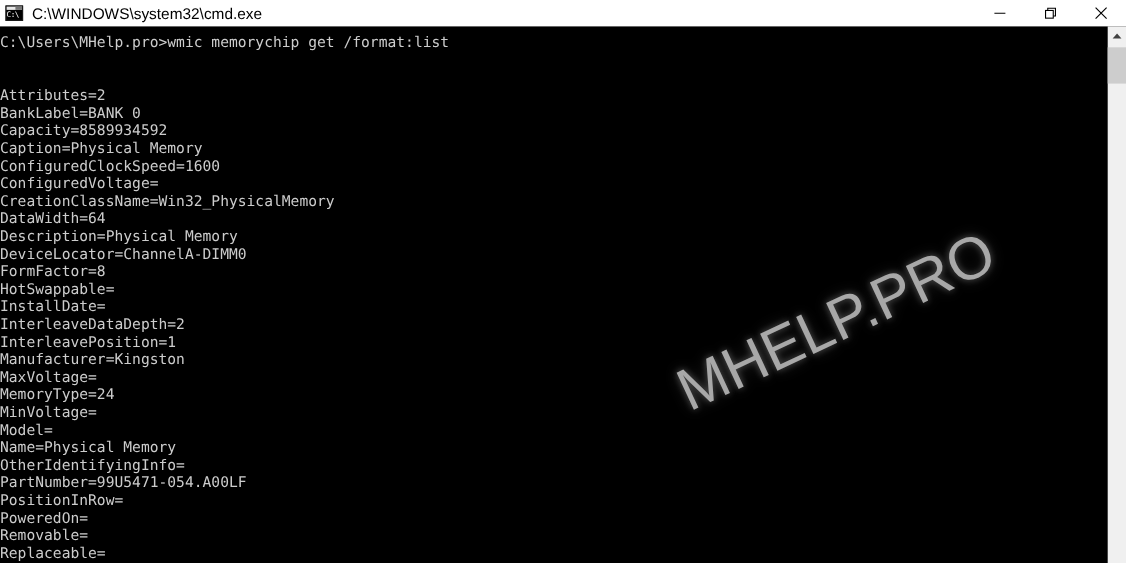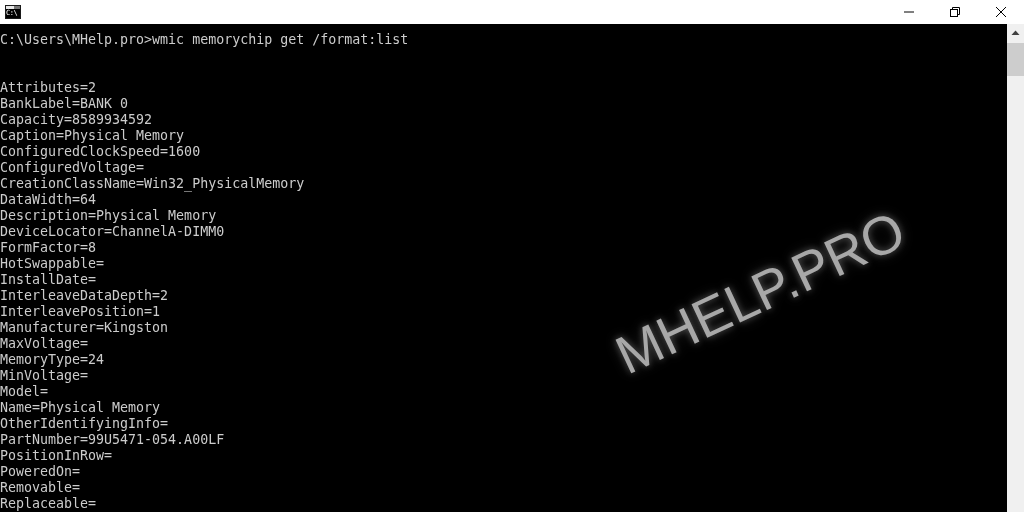--- a/index.html
+++ b/index.html
@@ -174,20 +174,21 @@
 
 <div id="window">
 
   <div id="titlebar">
     <div id="app-icon">
       <div class="ico-frame"></div>
       <div class="ico-bar"></div>
       <div class="ico-dots"></div>
       <div class="ico-text">C:\</div>
     </div>
+    <div id="window-title">C:\WINDOWS\system32\cmd.exe</div>
     <div id="titlebar-spacer"></div>
 
     <div class="winctl">
       <svg width="12" height="12" viewBox="0 0 12 12" aria-hidden="true">
         <line x1="1" y1="6" x2="11" y2="6" stroke="#000000" stroke-width="1"></line>
       </svg>
     </div>
     <div class="winctl">
       <svg width="12" height="12" viewBox="0 0 12 12" aria-hidden="true">
         <rect x="1.5" y="3.5" width="7" height="7" fill="none" stroke="#000000" stroke-width="1"></rect>

